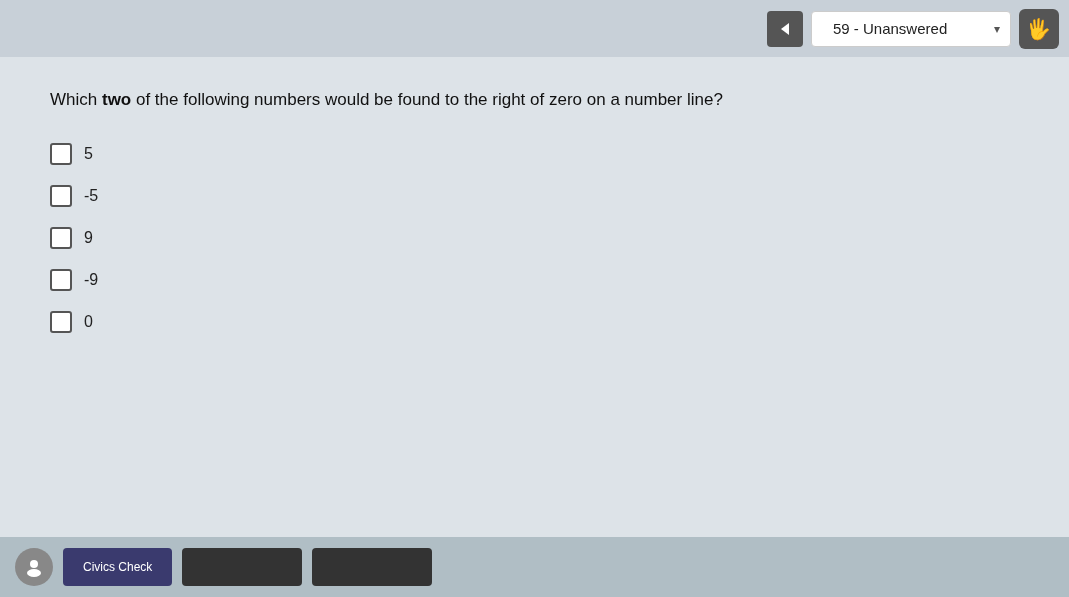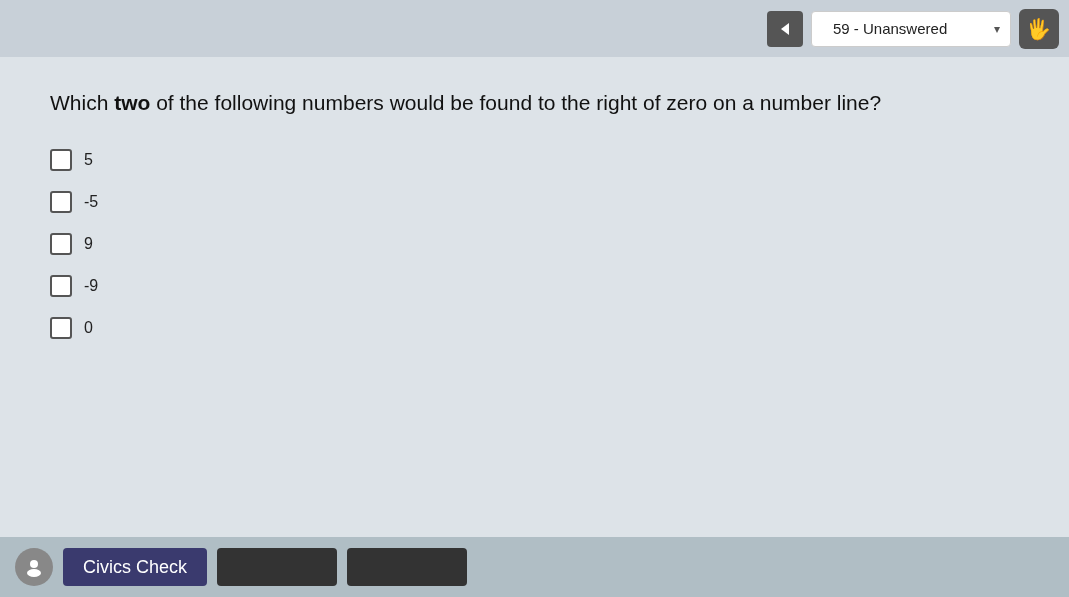--- a/index.html
+++ b/index.html
@@ -99,21 +99,21 @@
       position: absolute;
       top: 57px;
       left: 0;
       right: 0;
       bottom: 60px;
       background: #dde3e8;
       padding: 30px 50px;
     }
 
     .question-text {
-      font-size: 21px;
+      font-size: 17px;
       color: #111;
       margin-bottom: 30px;
       line-height: 1.5;
     }
 
     .question-text strong {
       font-weight: bold;
     }
 
     .answer-options {
@@ -156,21 +156,21 @@
       gap: 10px;
     }
 
     .bottom-btn {
       height: 38px;
       background: #3a3a6e;
       color: white;
       border: none;
       border-radius: 4px;
       padding: 0 20px;
-      font-size: 18px;
+      font-size: 12px;
       cursor: pointer;
     }
 
     .bottom-btn-dark {
       height: 38px;
       background: #333;
       color: white;
       border: none;
       border-radius: 4px;
       padding: 0 20px;

